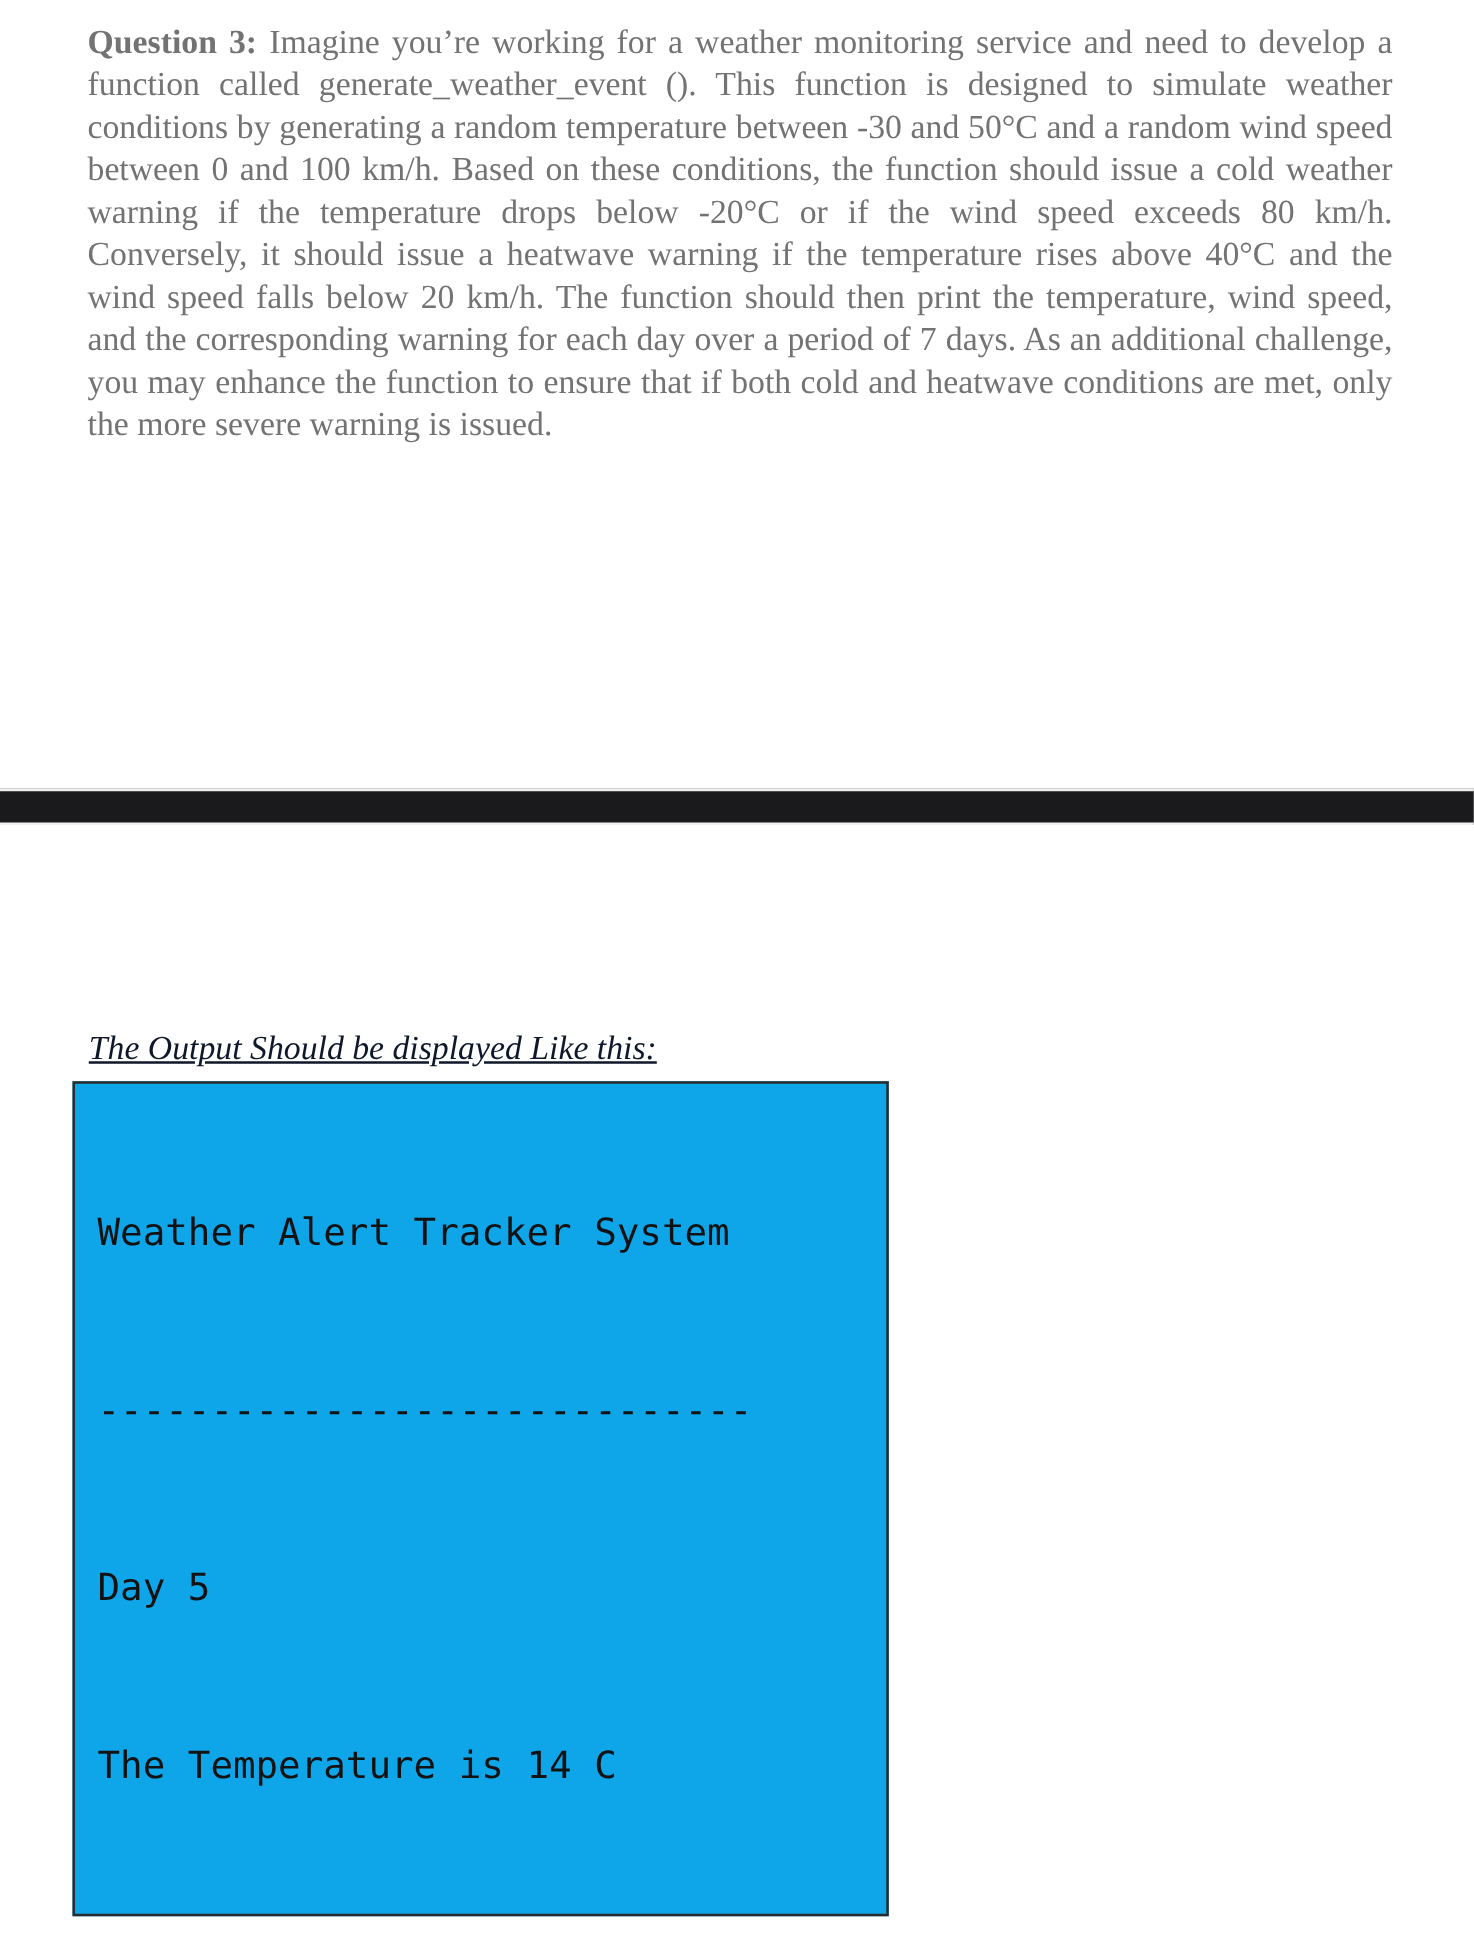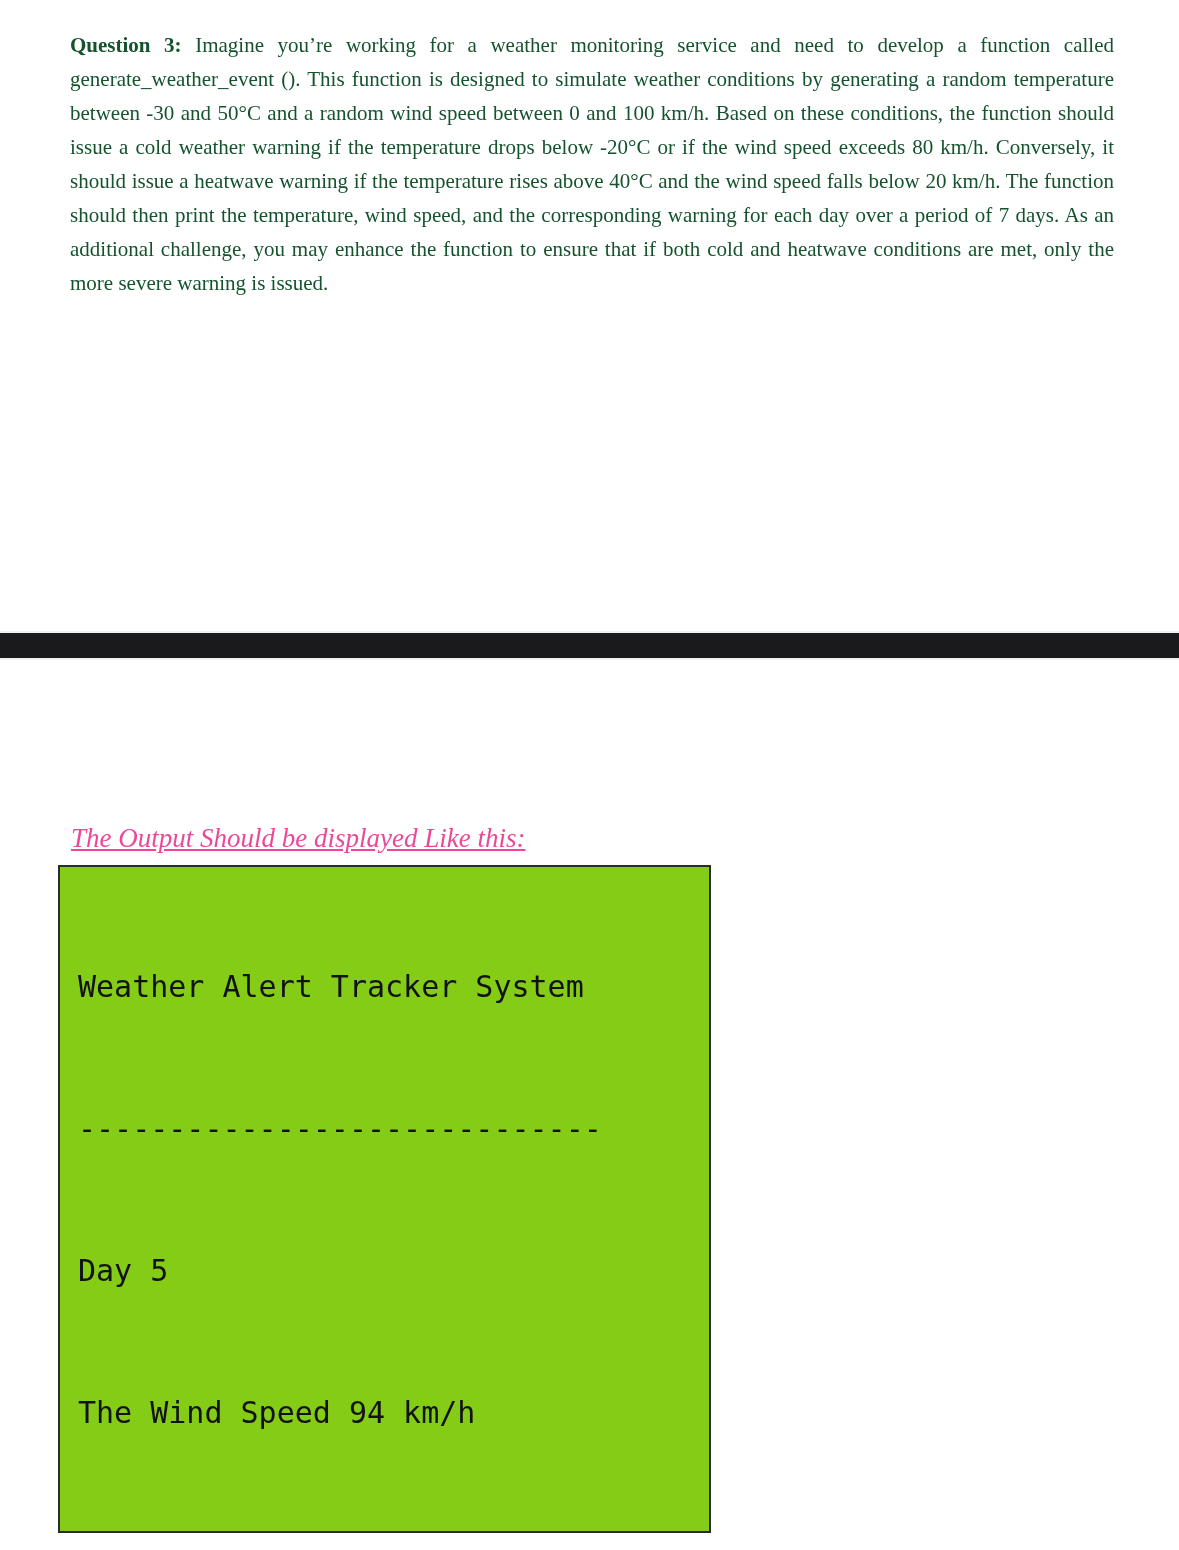--- a/index.html
+++ b/index.html
@@ -9,26 +9,26 @@
     width: 1179px;
     height: 1550px;
     font-family: "Liberation Serif", serif;
     color: #1a1a1a;
     overflow: hidden;
   }
 
   .question-para {
     position: absolute;
     left: 70px;
-    top: 28px;
+    top: 16px;
     width: 1044px;
-    font-size: 21px;
+    font-size: 27px;
     line-height: 34px;
     text-align: justify;
-    color: #14532d;
+    color: #737373;
   }
   .question-label { font-weight: bold; }
 
   .page-break-bar {
     position: absolute;
     left: 0;
     top: 631px;
     width: 1179px;
     height: 29px;
     background: #1a1a1c;
@@ -37,31 +37,31 @@
   }
 
   .output-heading {
     position: absolute;
     left: 71px;
     top: 822px;
     font-size: 27px;
     line-height: 32px;
     font-style: italic;
     text-decoration: underline;
-    color: #ec4899;
+    color: #0f172a;
   }
 
   .console-box {
     position: absolute;
     left: 58px;
     top: 865px;
     width: 653px;
     height: 668px;
     border: 2px solid #2b2b2b;
-    background: #84cc16;
+    background: #0ea5e9;
     padding: 1px 6px 0 18px;
     font-family: "DejaVu Sans Mono", monospace;
     font-size: 30px;
     line-height: 47.4px;
     color: #121212;
     white-space: pre;
     overflow: hidden;
   }
   .console-line { height: 47.4px; }
 </style>
@@ -74,20 +74,21 @@
 </p>
 
 <div class="page-break-bar"></div>
 
 <div class="output-heading">The Output Should be displayed Like this:</div>
 
 <div class="console-box">
   <div class="console-line">Weather Alert Tracker System</div>
   <div class="console-line">-----------------------------</div>
   <div class="console-line">Day 5</div>
+  <div class="console-line">The Temperature is 14 C</div>
   <div class="console-line">The Wind Speed 94 km/h</div>
   
   
   
   
   
   
   
   
   

